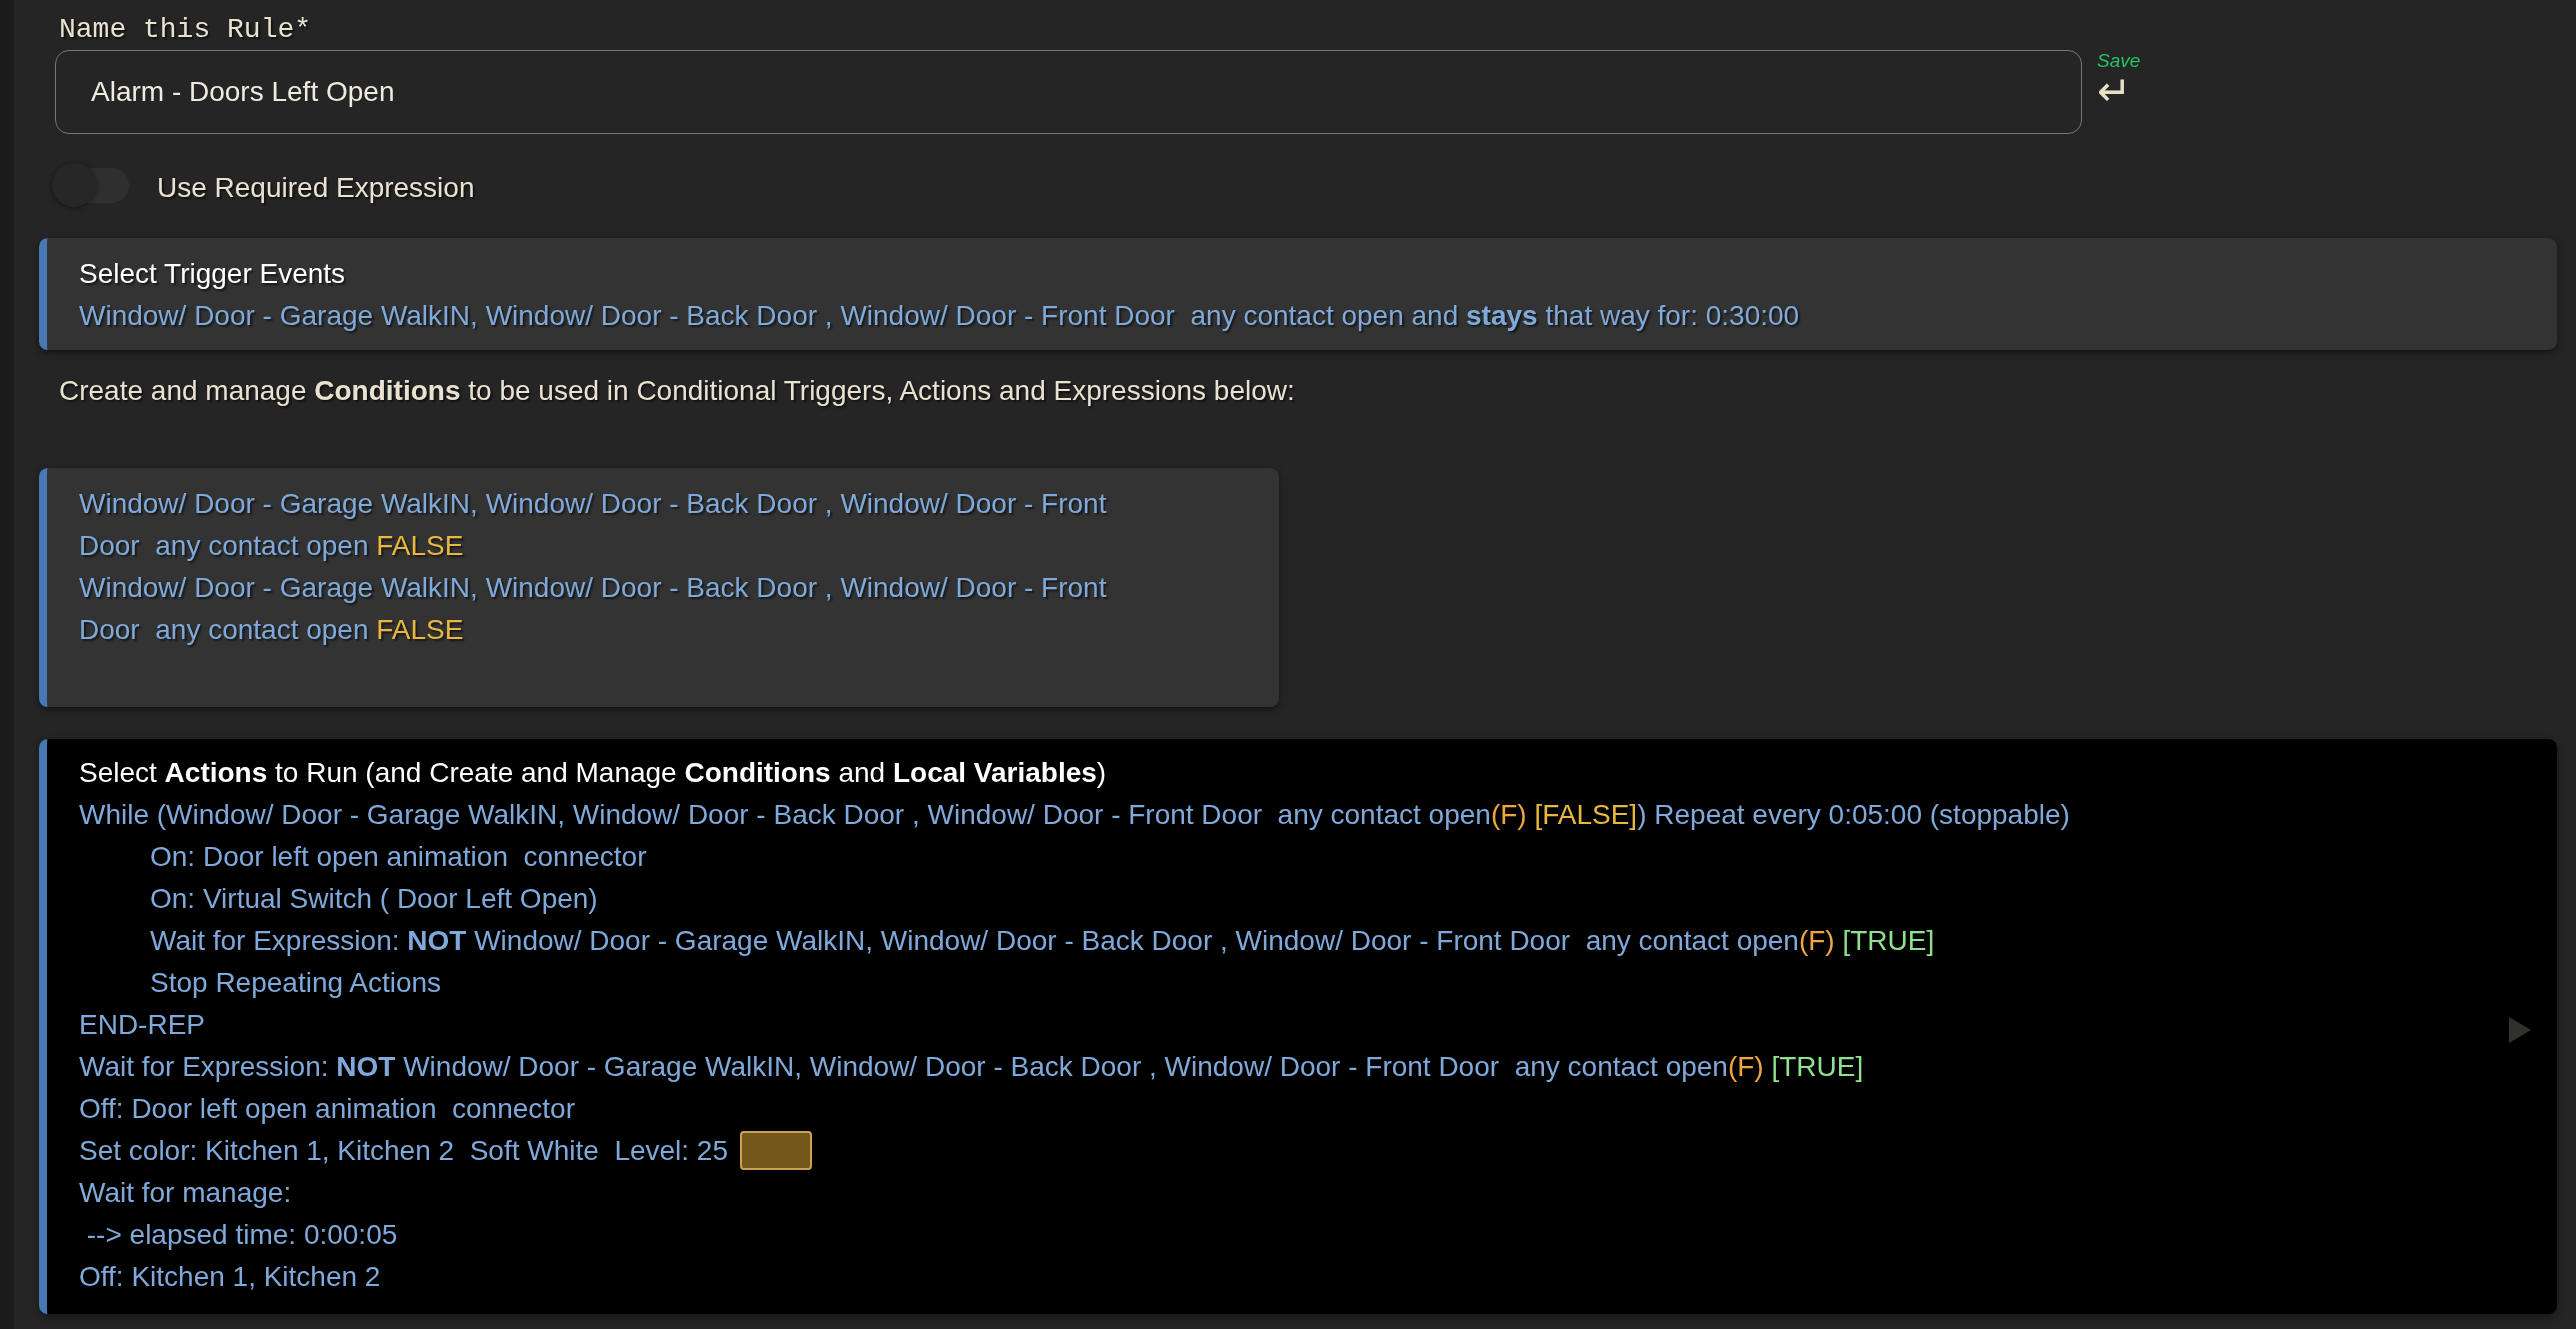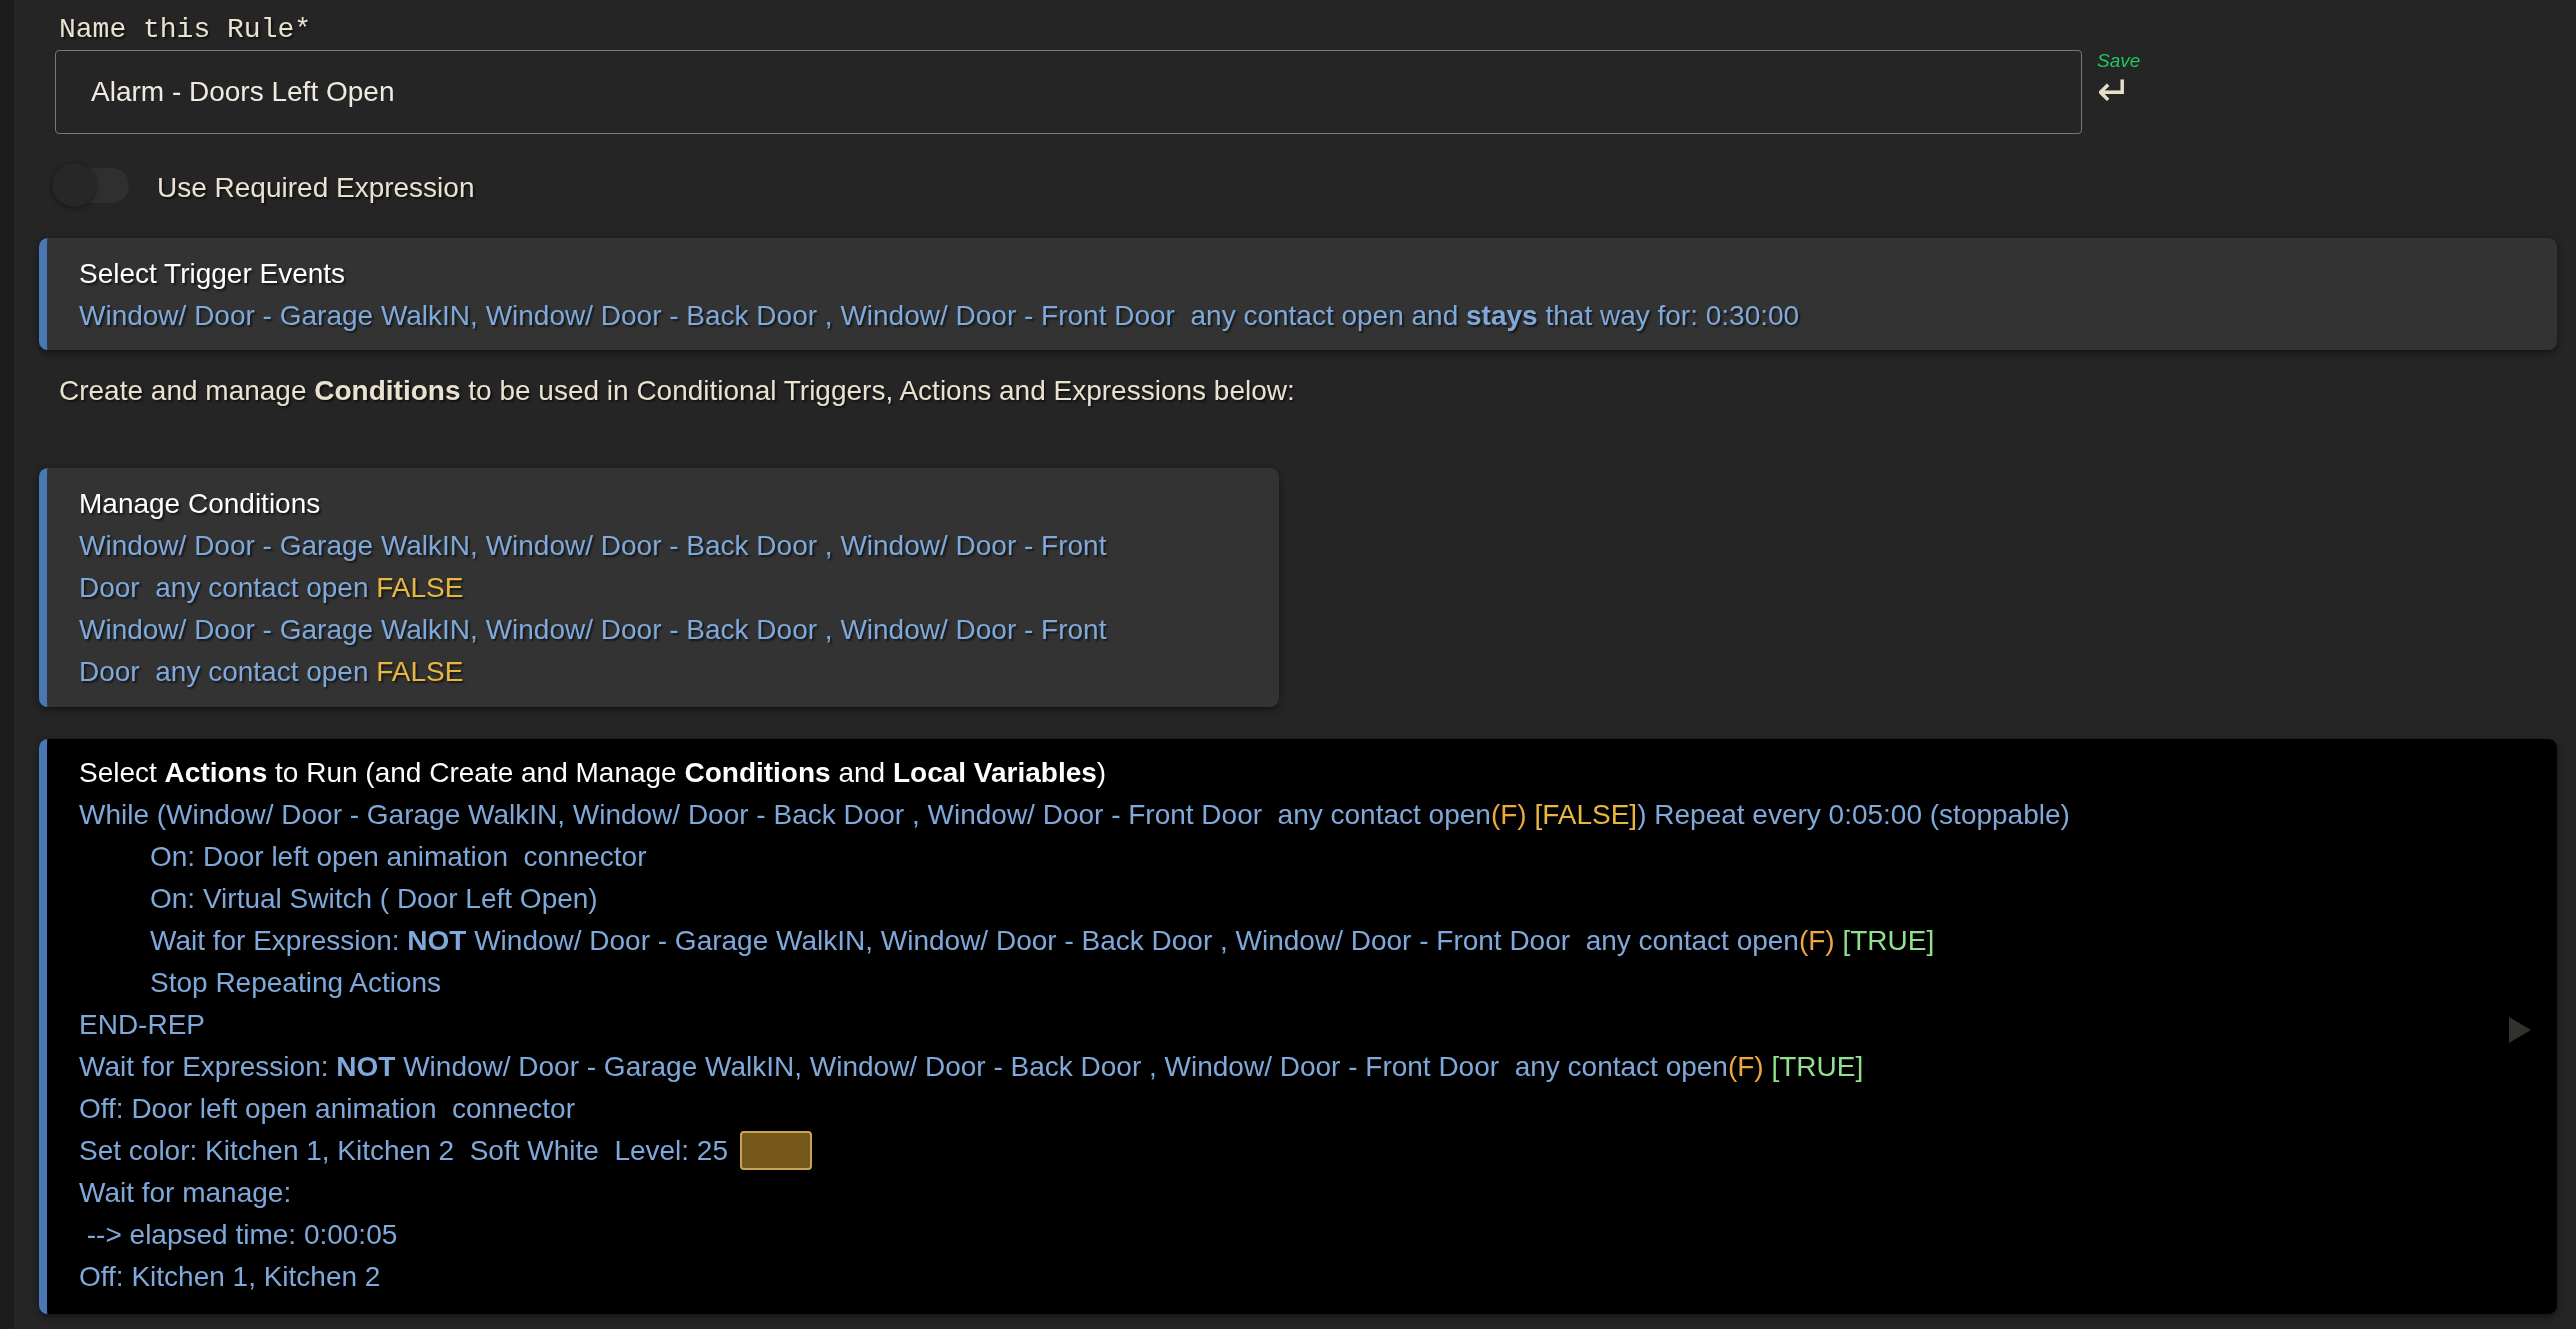--- a/index.html
+++ b/index.html
@@ -12,21 +12,21 @@
     position:relative;
   }
   .edge-strip { position:absolute; left:0; top:0; width:13.5px; height:1330px; background:#1c1c1c; }
 
   .txt-shadow { text-shadow:1.9px 1.9px 1.9px rgba(0,0,0,.55); }
 
   
   .name-label { position:absolute; left:59px; top:13.5px; color:#eae2d0;font-family:Liberation Mono, monospace; }
   .rule-input {
     position:absolute; left:55px; top:50px; width:2027px; height:84px;
-    background:transparent; border:1.9px solid #7d7868; border-radius:4px;
+    background:transparent; border:1.9px solid #7d7868; border-radius:14px;
     color:#f0ebe0; font-size:28px; font-family:inherit; padding:0 0 0 35px; outline:none;
   }
   .save-wrap { position:absolute; left:2097px; top:50px; width:116px; }
   .save-label { color:#22c55e; font-size:19px; display:block;font-style:italic; }
   .save-icon { color:#e8dfc8; font-size:41px; line-height:39px; display:block; margin-top:0px;
                font-family:"DejaVu Sans",sans-serif; cursor:pointer; }
 
   
   .toggle { position:absolute; left:56px; top:168px; width:73px; height:35px; border-radius:17.4px;
             background:#2f2f2f; cursor:pointer; }
@@ -80,21 +80,20 @@
 <div class="toggle-label txt-shadow">Use Required Expression</div>
 
 <div class="box trigger-box">
   <div class="line box-title txt-shadow">Select Trigger Events</div>
   <div class="line txt-shadow"><span class="c-blue">Window/ Door - Garage WalkIN, Window/ Door - Back Door , Window/ Door - Front Door  any contact open and </span><span class="c-blue bold">stays</span><span class="c-blue"> that way for: 0:30:00</span></div>
 </div>
 
 <div class="intro-line txt-shadow"><span>Create and manage </span><span class="bold">Conditions</span><span> to be used in Conditional Triggers, Actions and Expressions below:</span></div>
 
 <div class="box cond-box">
-  <div class="line box-title txt-shadow">Manage Conditions</div>
   <div class="line txt-shadow"><span class="c-blue">Window/ Door - Garage WalkIN, Window/ Door - Back Door , Window/ Door - Front</span></div>
   <div class="line txt-shadow"><span class="c-blue">Door  any contact open </span><span class="c-yellow">FALSE</span></div>
   <div class="line txt-shadow"><span class="c-blue">Window/ Door - Garage WalkIN, Window/ Door - Back Door , Window/ Door - Front</span></div>
   <div class="line txt-shadow"><span class="c-blue">Door  any contact open </span><span class="c-yellow">FALSE</span></div>
 </div>
 
 <div class="box actions-box">
   <div class="line box-title txt-shadow"><span>Select </span><span class="bold">Actions</span><span> to Run (and Create and Manage </span><span class="bold">Conditions</span><span> and </span><span class="bold">Local Variables</span><span>)</span></div>
 
   <div class="line txt-shadow"><span class="c-blue">While (Window/ Door - Garage WalkIN, Window/ Door - Back Door , Window/ Door - Front Door  any contact open</span><span class="c-orange">(F)</span><span class="c-yellow"> [FALSE]</span><span class="c-blue">) Repeat every 0:05:00 (stoppable)</span></div>

